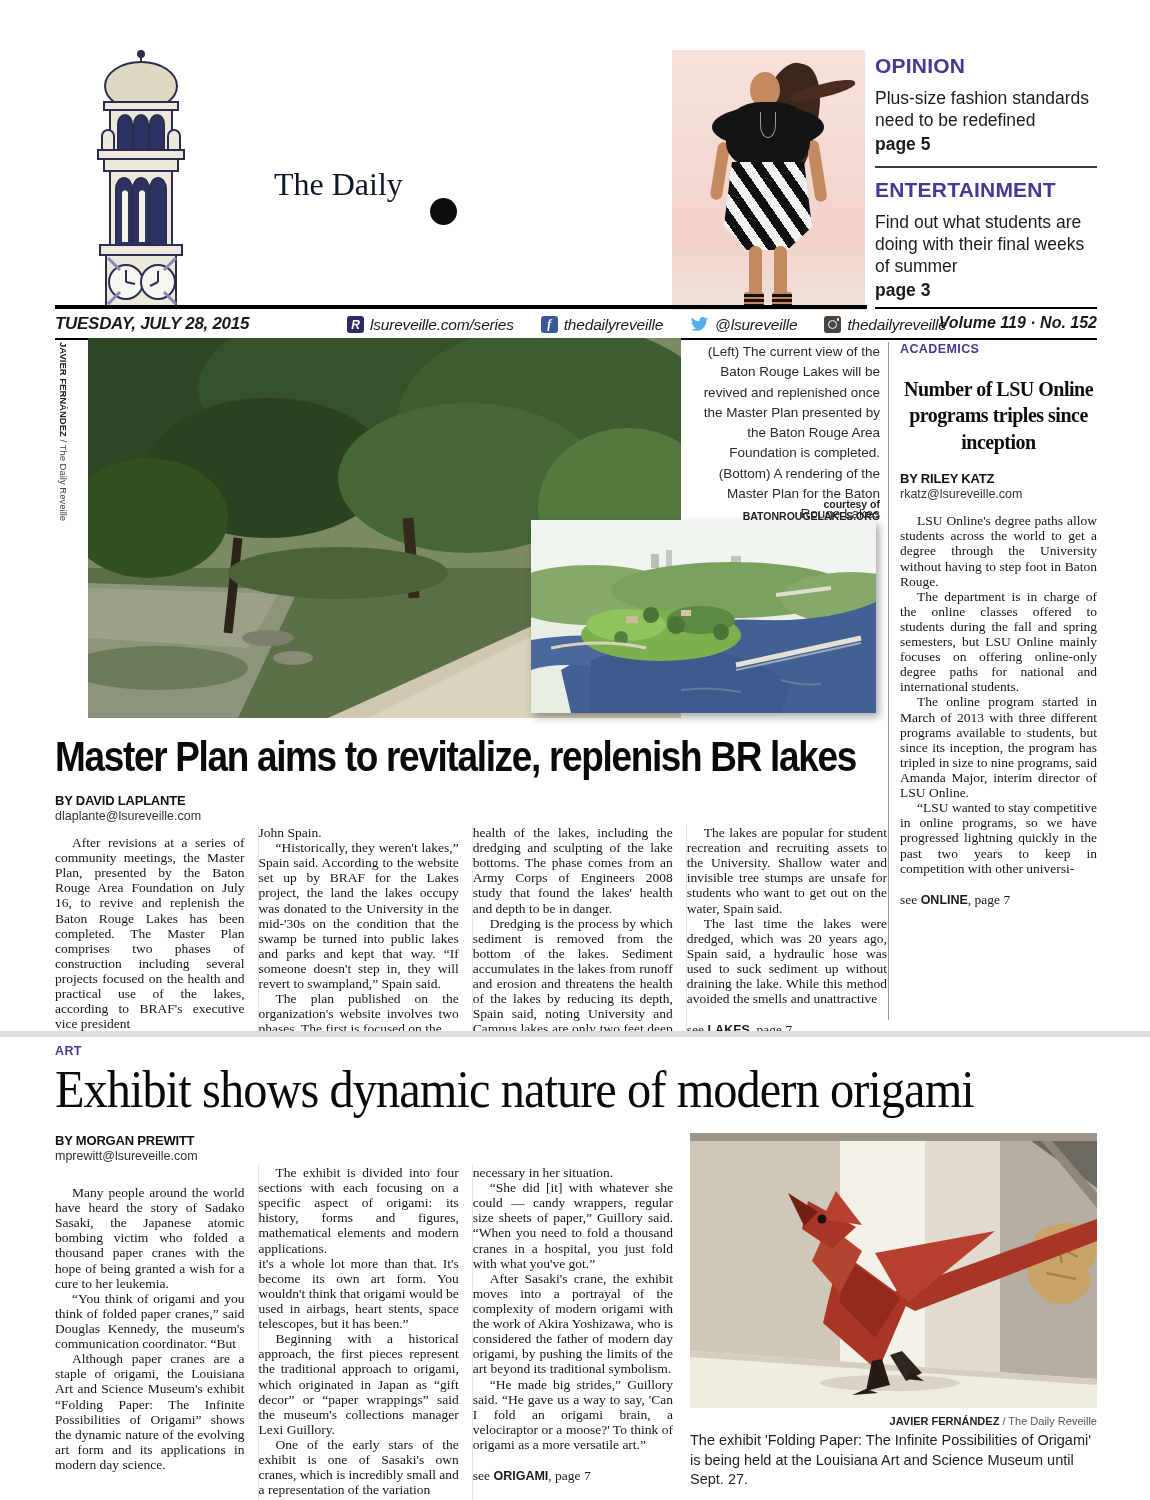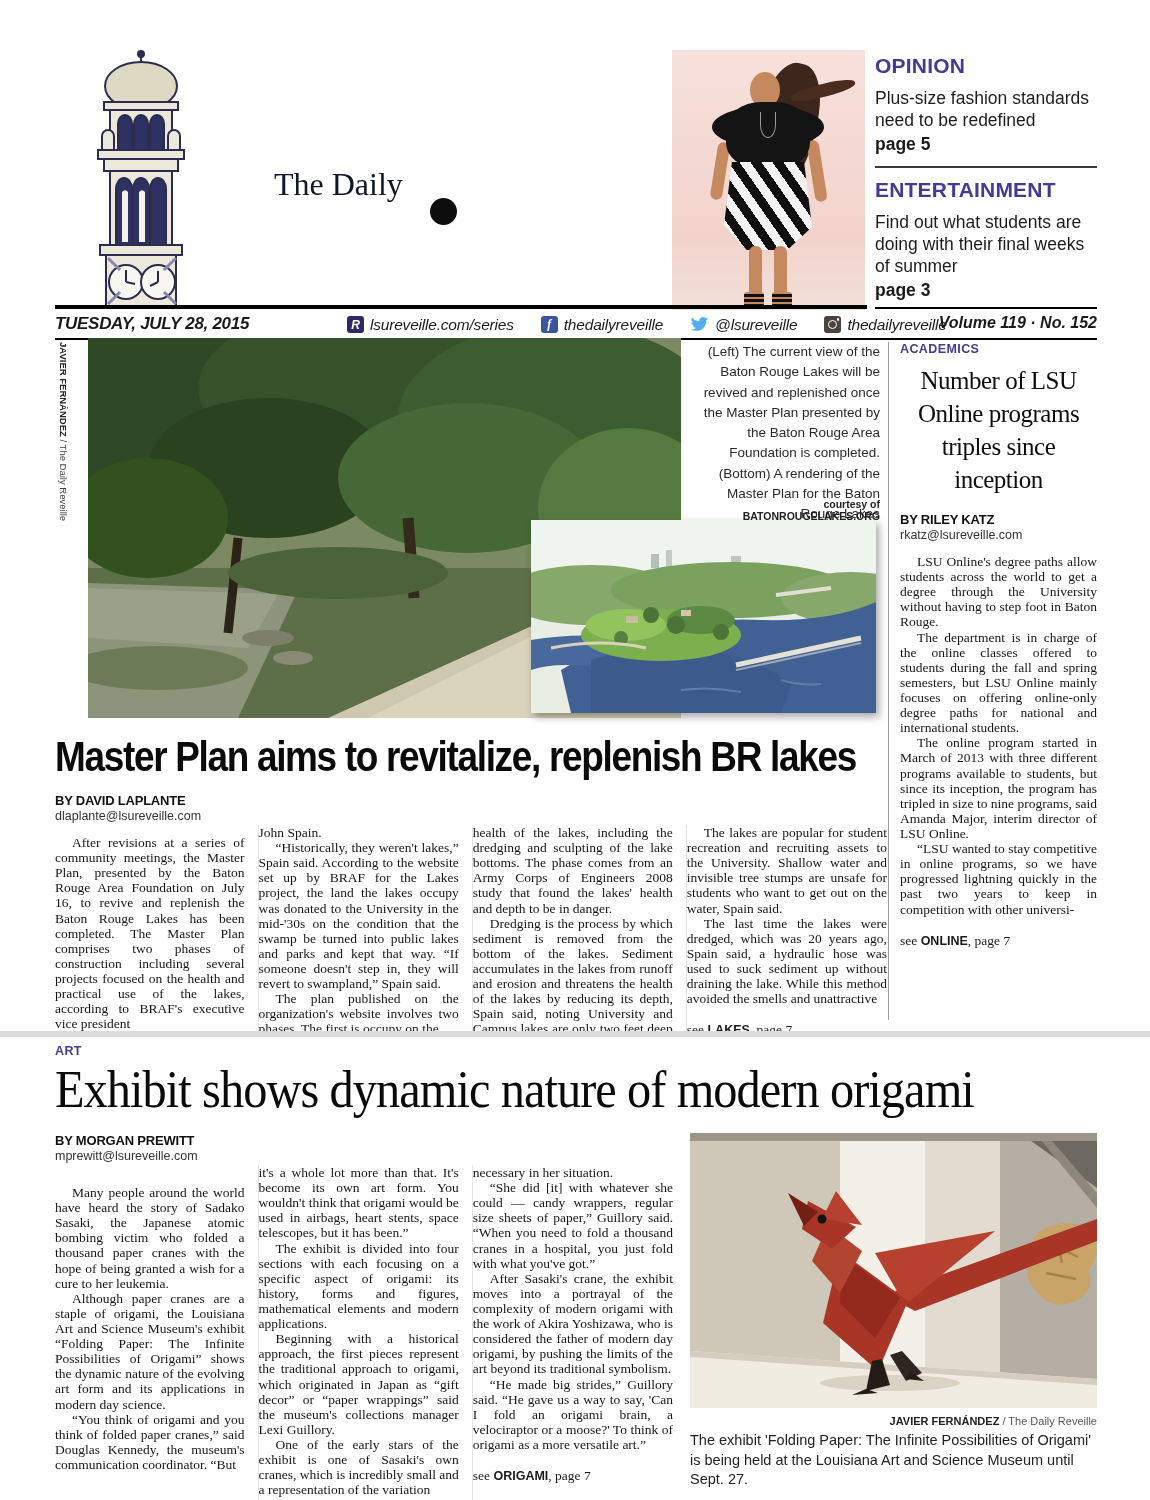--- a/index.html
+++ b/index.html
@@ -44,22 +44,22 @@
   #vert-credit b { color:#222; }
   #lakes-photo { left:88px; top:338px; width:593px; height:380px; }
   #lakes-caption { left:688px; top:342px; width:192px; text-align:right; font-size:13.5px; line-height:1.5; color:#2a2a2a; }
   #courtesy { left:688px; top:498px; width:192px; text-align:right; font-size:10.5px; font-weight:bold; color:#222; }
   #rendering-photo { left:531px; top:520px; width:345px; height:193px; box-shadow:3px 4px 8px rgba(0,0,0,.35); background:#fff; }
 
   
   #col-divider { left:888px; top:342px; width:1px; height:678px; background:#9a9a9a; }
   #online-article { left:900px; top:342px; width:197px; }
   .art-kicker { font-size:12.5px; font-weight:bold; color:#443a94; letter-spacing:.4px; }
-  #online-headline { font-family:"Liberation Serif", serif; font-weight:normal; font-size:25px; line-height:1.32;
-                     text-align:center; color:#0d0d0d; margin-top:8px; letter-spacing:-.5px; }
+  #online-headline { font-family:"Liberation Serif", serif; font-weight:bold; font-size:20px; line-height:1.32;
+                     text-align:center; color:#0d0d0d; margin-top:20px; letter-spacing:-.5px; }
   .byline { font-size:13px; font-weight:bold; letter-spacing:-.2px; color:#111; }
   .byline-email { font-size:12.5px; color:#333; margin-top:1px; }
   #online-byline { margin-top:16px; }
   #online-body { margin-top:12px; }
   .bp { font-family:"Liberation Serif", serif; font-size:13.5px; line-height:1.12; text-align:justify;
         text-indent:17px; color:#151515; hyphens:auto; }
   .bp.cont { text-indent:0; }
   .see-line { font-family:"Liberation Serif", serif; font-size:13.5px; text-align:left; margin-top:16px; }
   .see-line b { font-family:"Liberation Sans", sans-serif; font-size:12.5px; }
 
@@ -275,21 +275,21 @@
         <div class="byline-email">dlaplante@lsureveille.com</div>
       </div>
       <div>
           <p class="bp">After revisions at a series of community meetings, the Master Plan, presented by the Baton Rouge Area Foundation on July 16, to revive and replenish the Baton Rouge Lakes has been completed. The Master Plan comprises two phases of construction including several projects focused on the health and practical use of the lakes, according to BRAF's executive vice president</p>
         </div>
     </div>
     <div class="ncol">
         <div>
           <p class="bp cont">John Spain.</p>
           <p class="bp">“Historically, they weren't lakes,” Spain said. According to the website set up by BRAF for the Lakes project, the land the lakes occupy was donated to the University in the mid-'30s on the condition that the swamp be turned into public lakes and parks and kept that way. “If someone doesn't step in, they will revert to swampland,” Spain said.</p>
-          <p class="bp">The plan published on the organization's website involves two phases. The first is occupy on the</p>
+          <p class="bp">The plan published on the organization's website involves two phases. The first is focused on the</p>
         </div>
       </div>
     <div class="ncol">
         <div>
           <p class="bp cont">health of the lakes, including the dredging and sculpting of the lake bottoms. The phase comes from an Army Corps of Engineers 2008 study that found the lakes' health and depth to be in danger.</p>
           <p class="bp">Dredging is the process by which sediment is removed from the bottom of the lakes. Sediment accumulates in the lakes from runoff and erosion and threatens the health of the lakes by reducing its depth, Spain said, noting University and Campus lakes are only two feet deep on average.</p>
         </div>
       </div>
     <div class="ncol">
       <div>
@@ -308,28 +308,28 @@
   <div id="origami-headline">Exhibit shows dynamic nature of modern origami</div>
   <div id="origami-content">
     <div id="origami-cols">
       <div class="ncol">
         <div id="origami-byline">
           <div class="byline">BY MORGAN PREWITT</div>
           <div class="byline-email">mprewitt@lsureveille.com</div>
         </div>
         <div>
             <p class="bp">Many people around the world have heard the story of Sadako Sasaki, the Japanese atomic bombing victim who folded a thousand paper cranes with the hope of being granted a wish for a cure to her leukemia.</p>
+            <p class="bp">“You think of origami and you think of folded paper cranes,” said Douglas Kennedy, the museum's communication coordinator. “But</p>
             <p class="bp">Although paper cranes are a staple of origami, the Louisiana Art and Science Museum's exhibit “Folding Paper: The Infinite Possibilities of Origami” shows the dynamic nature of the evolving art form and its applications in modern day science.</p>
-            <p class="bp">“You think of origami and you think of folded paper cranes,” said Douglas Kennedy, the museum's communication coordinator. “But</p>
           </div>
       </div>
       <div class="ncol">
           <div>
+            <p class="bp">The exhibit is divided into four sections with each focusing on a specific aspect of origami: its history, forms and figures, mathematical elements and modern applications.</p>
             <p class="bp cont">it's a whole lot more than that. It's become its own art form. You wouldn't think that origami would be used in airbags, heart stents, space telescopes, but it has been.”</p>
-            <p class="bp">The exhibit is divided into four sections with each focusing on a specific aspect of origami: its history, forms and figures, mathematical elements and modern applications.</p>
             <p class="bp">Beginning with a historical approach, the first pieces represent the traditional approach to origami, which originated in Japan as “gift decor” or “paper wrappings” said the museum's collections manager Lexi Guillory.</p>
             <p class="bp">One of the early stars of the exhibit is one of Sasaki's own cranes, which is incredibly small and a representation of the variation</p>
           </div>
         </div>
       <div class="ncol">
         <div>
             <p class="bp cont">necessary in her situation.</p>
             <p class="bp">“She did [it] with whatever she could — candy wrappers, regular size sheets of paper,” Guillory said. “When you need to fold a thousand cranes in a hospital, you just fold with what you've got.”</p>
             <p class="bp">After Sasaki's crane, the exhibit moves into a portrayal of the complexity of modern origami with the work of Akira Yoshizawa, who is considered the father of modern day origami, by pushing the limits of the art beyond its traditional symbolism.</p>
             <p class="bp">“He made big strides,” Guillory said. “He gave us a way to say, 'Can I fold an origami brain, a velociraptor or a moose?' To think of origami as a more versatile art.”</p>

